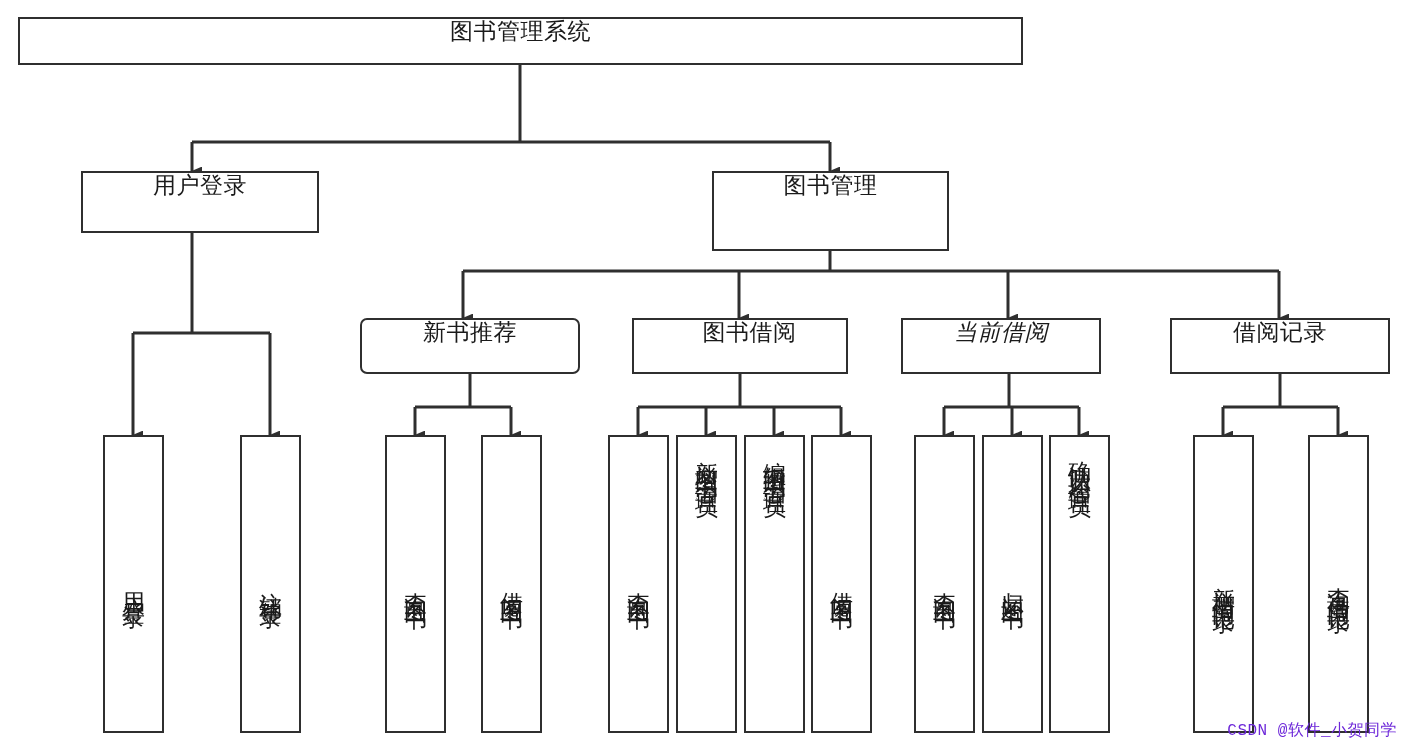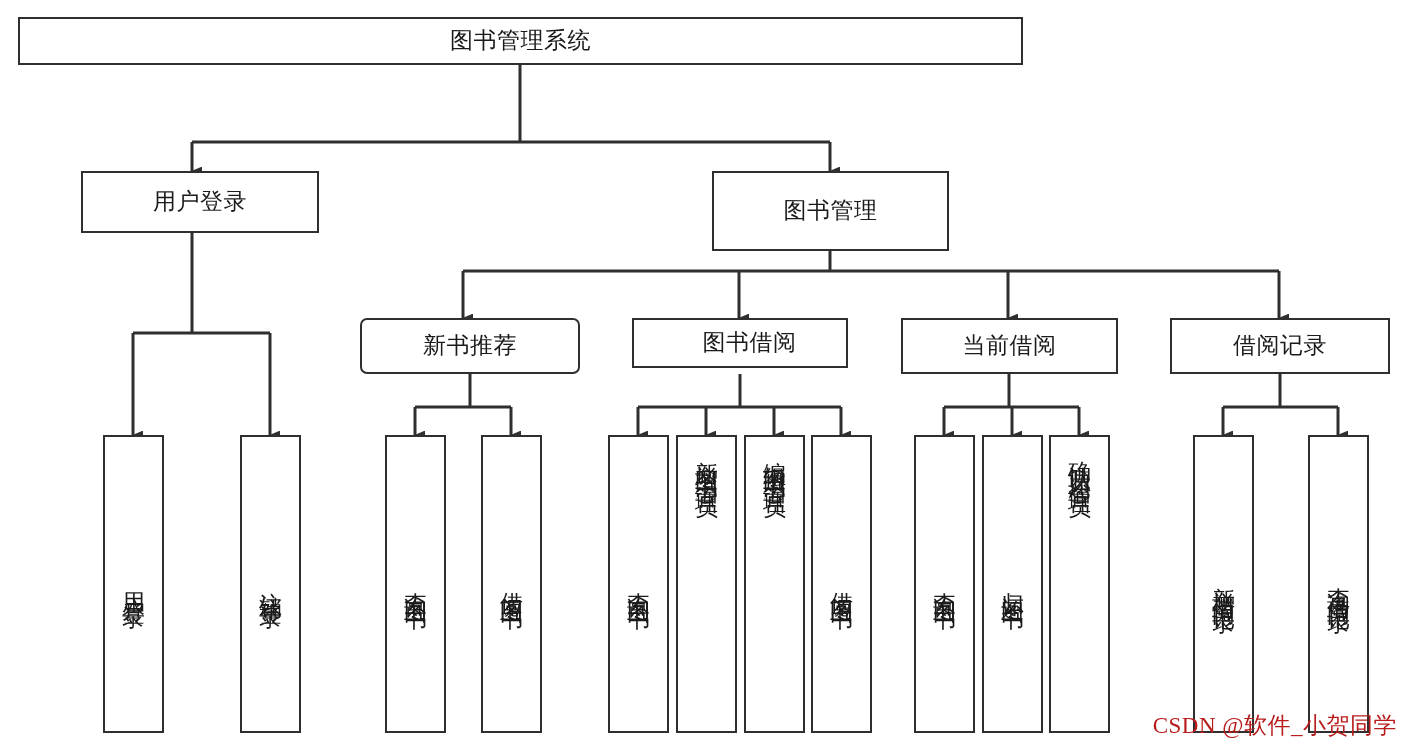--- a/index.html
+++ b/index.html
@@ -24,21 +24,20 @@
     top: 0;
     width: 1405px;
     height: 747px;
   }
   .node {
     position: absolute;
     box-sizing: border-box;
     background: #ffffff;
     border: 2px solid #2f2f2f;
     display: flex;
-    align-items: center;
     justify-content: center;
     z-index: 2;
   }
   .node-label {
     color: #1a1a1a;
     text-align: center;
     line-height: 1.12;
     white-space: nowrap;
   }
   .node.horizontal .node-label {
@@ -61,26 +60,26 @@
     white-space: nowrap;
   }
   .node.vertical.centered {
     align-items: center;
     padding-top: 0;
   }
   #watermark {
     position: absolute;
     right: 8px;
     bottom: 6px;
-    font-size: 23px;
-    color: #b91c1c;
+    font-size: 16px;
+    color: #6d28d9;
     letter-spacing: 0.5px;
     z-index: 5;
     white-space: nowrap;
-    font-family: Liberation Serif, serif;
+    font-family: Liberation Mono, monospace;
   }
 </style>
 </head>
 <body>
 
 <div id="diagram-root">
 
   <svg id="diagram-svg" viewBox="0 0 1405 747" xmlns="http://www.w3.org/2000/svg">
     <defs>
       <marker id="arrowhead" markerWidth="9" markerHeight="11" refX="4.5" refY="10.2" orient="auto" markerUnits="userSpaceOnUse">
@@ -131,24 +130,24 @@
   <div class="node horizontal" style="left: 81px; top: 171px; width: 238px; height: 62px;">
     <span class="node-label">用户登录</span>
   </div>
   <div class="node horizontal" style="left: 712px; top: 171px; width: 237px; height: 80px;">
     <span class="node-label">图书管理</span>
   </div>
 
   <div class="node horizontal" style="left: 360px; top: 318px; width: 220px; height: 56px; border-radius: 7px;">
     <span class="node-label">新书推荐</span>
   </div>
-  <div class="node horizontal" style="left: 632px; top: 318px; width: 216px; height: 50px; padding-left: 19px;">
+  <div class="node horizontal" style="left: 632px; top: 318px; width: 216px; height: 56px; padding-left: 19px;">
     <span class="node-label">图书借阅</span>
   </div>
-  <div class="node horizontal" style="left: 901px; top: 318px; width: 217px; height: 56px;">
+  <div class="node horizontal" style="left: 901px; top: 318px; width: 200px; height: 56px; font-style: italic;">
     <span class="node-label">当前借阅</span>
   </div>
   <div class="node horizontal" style="left: 1170px; top: 318px; width: 220px; height: 56px;">
     <span class="node-label">借阅记录</span>
   </div>
 
   <div class="node vertical centered" style="left: 103px; top: 435px; width: 61px; height: 298px;">
     <span class="node-label">用户登录</span>
   </div>
   <div class="node vertical centered" style="left: 240px; top: 435px; width: 61px; height: 298px;">

